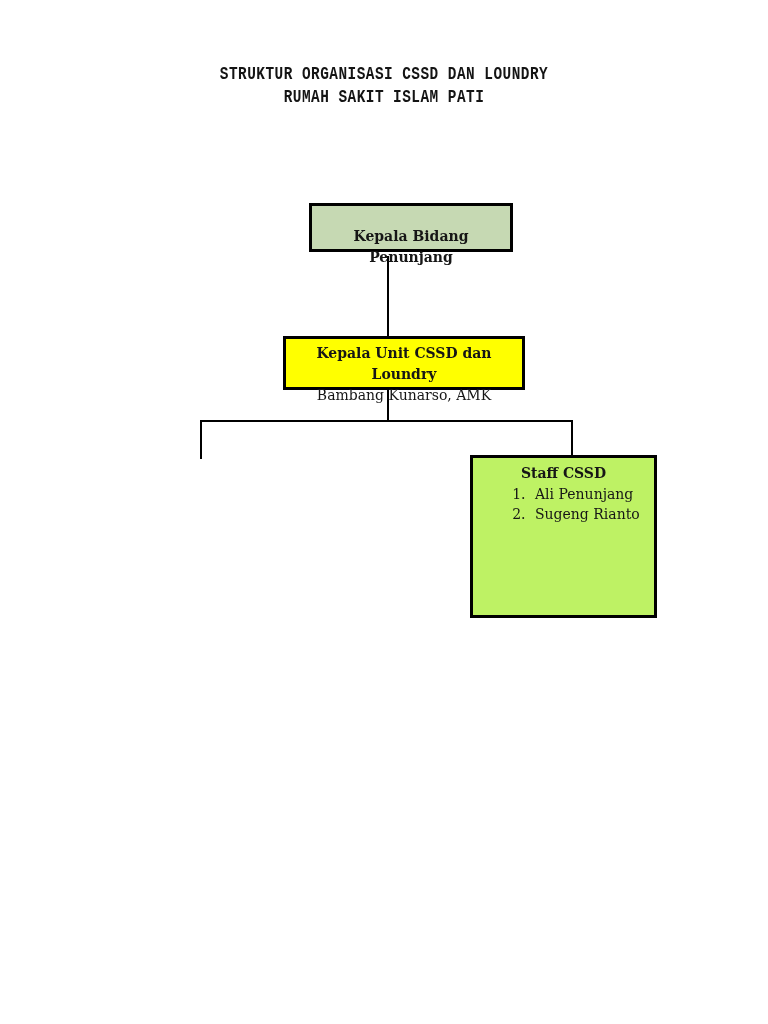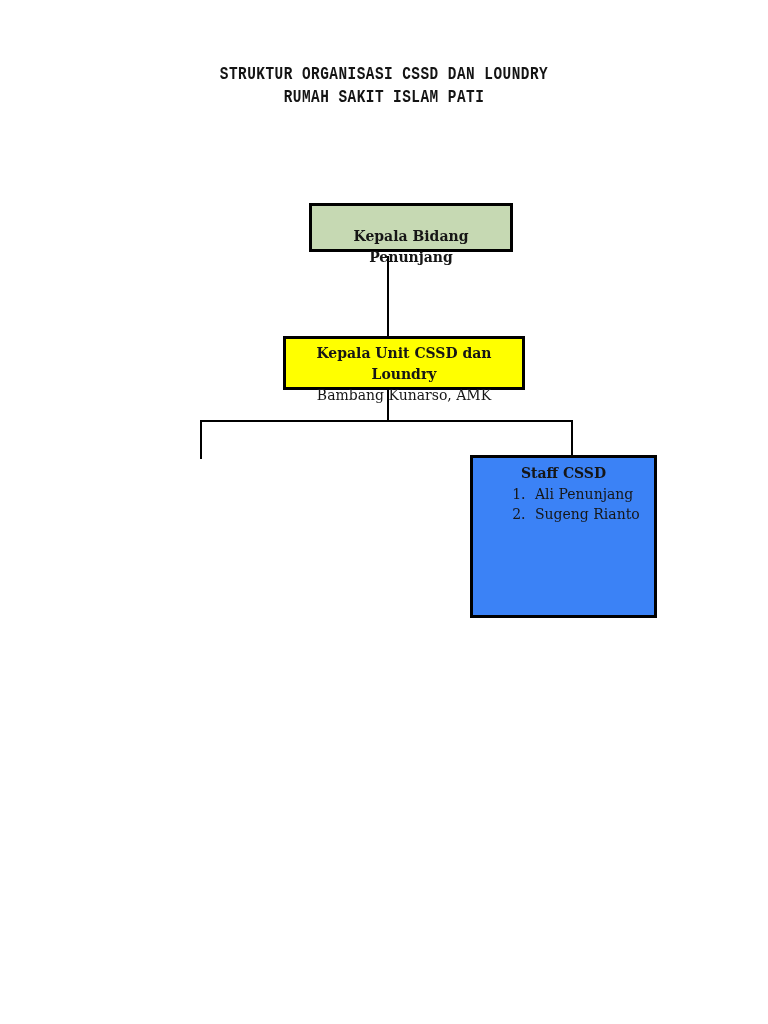--- a/index.html
+++ b/index.html
@@ -59,21 +59,21 @@
   <div class="node node-kepala-bidang" style="background: rgb(198, 217, 179);">
     <div class="node-title">Kepala Bidang Penunjang</div>
   </div>
 
   <div class="node node-kepala-unit" style="background: rgb(255, 255, 0); margin-left: 12px;">
     <div class="node-title">Kepala Unit CSSD dan Loundry</div>
     <div class="node-name">Bambang Kunarso, AMK</div>
   </div>
 
 
-  <div class="node node-staff node-staff-cssd" style="background: #3b82f6;">
+  <div class="node node-staff node-staff-cssd" style="background: #bef264;">
     <div class="node-title">Staff CSSD</div>
     <ol class="member-list">
         <li>Ali Penunjang</li>
         <li>Sugeng Rianto</li>
       </ol>
   </div>
 
 </div>
 
 </body></html>

